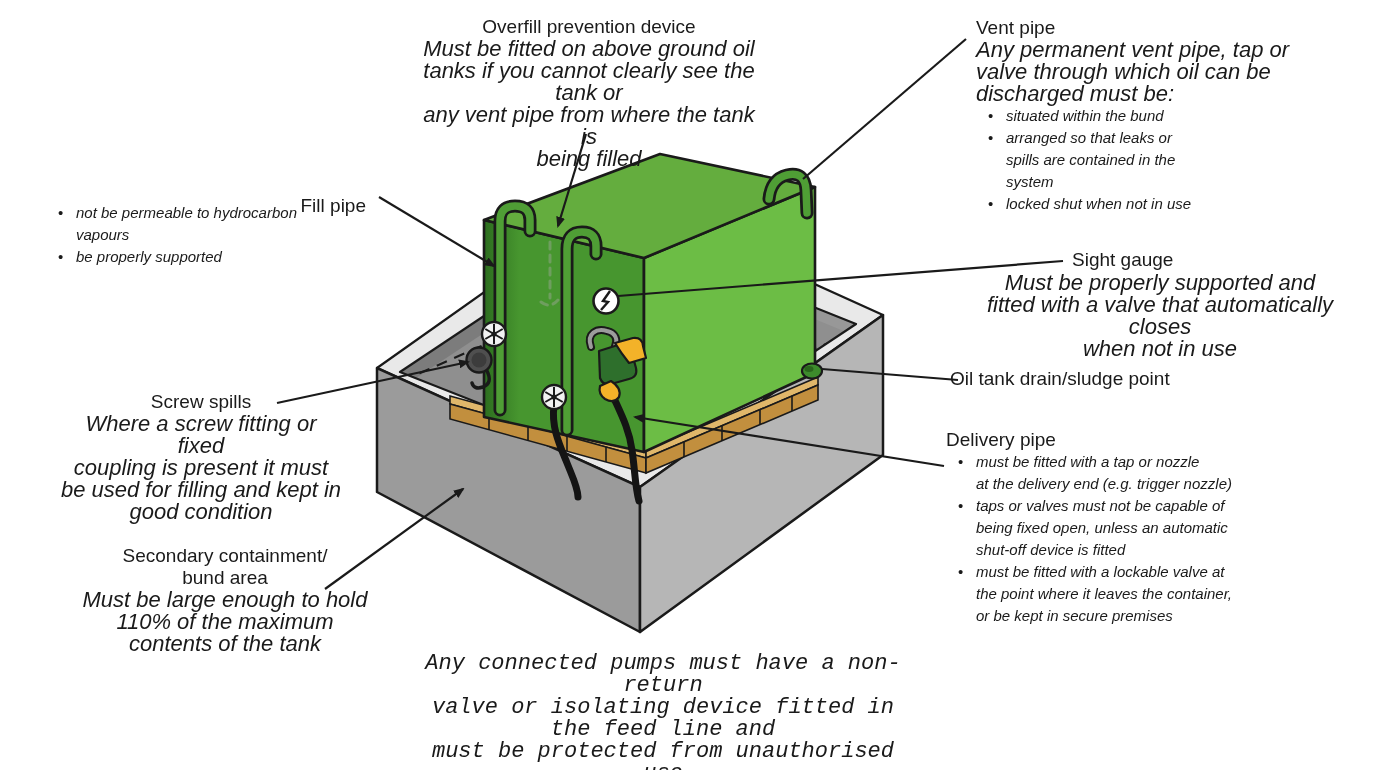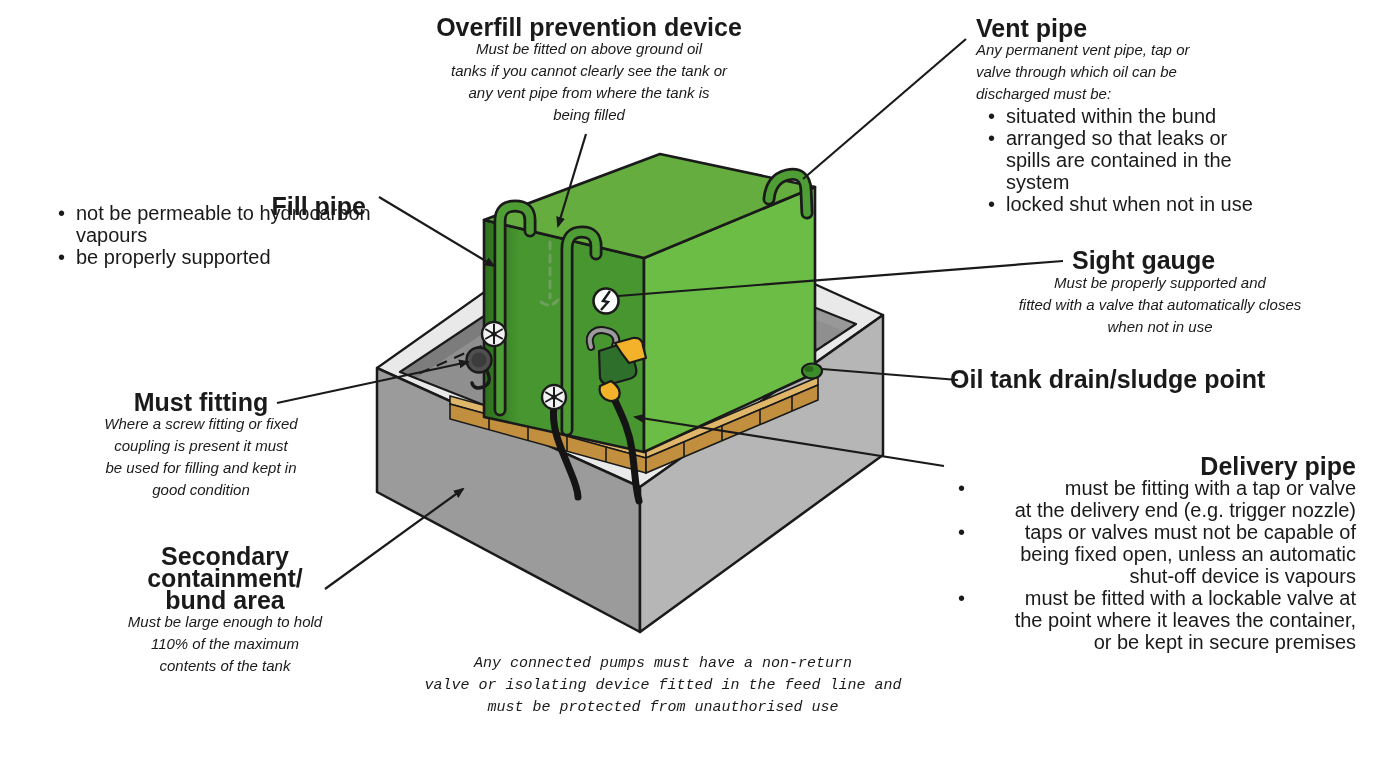--- a/index.html
+++ b/index.html
@@ -2,23 +2,23 @@
 <html><head>
 <meta charset="utf-8">
 <style>
   html,body{margin:0;padding:0;background:#ffffff;}
   .canvas{
     position:relative;width:1379px;height:770px;background:#ffffff;
     font-family:"Liberation Sans",sans-serif;color:#1a1a1a;overflow:hidden;
   }
   .canvas svg{position:absolute;left:0;top:0;}
   .label{position:absolute;}
-  .title{font-weight:bold;font-size:25px;line-height:22px;white-space:pre-line;}
-  .body{font-style:italic;font-size:15px;line-height:22px;white-space:pre-line;}
-  .bullet{font-size:20px;line-height:22px;white-space:pre-line;
+  .title{font-weight:normal;font-size:19px;line-height:22px;white-space:pre-line;}
+  .body{font-style:italic;font-size:22px;line-height:22px;white-space:pre-line;}
+  .bullet{font-style:italic;font-size:15px;line-height:22px;white-space:pre-line;
           position:relative;padding-left:30px;}
   .bullet::before{content:"\2022";position:absolute;left:12px;font-style:normal;}
   .center{text-align:center;}
   .right{text-align:right;margin-top:18px;}
 </style>
 </head>
 <body>
 
 <div class="canvas">
 
@@ -152,21 +152,21 @@
   <div class="label right" style="left:240px;top:177px;width:126px;">
     <div class="title">Fill pipe</div>
   </div>
   <div class="label" style="left:46px;top:202px;width:360px;">
     <div class="bullet">not be permeable to hydrocarbon
 vapours</div>
     <div class="bullet">be properly supported</div>
   </div>
 
   <div class="label center" style="left:60px;top:391px;width:282px;">
-    <div class="title">Must fitting</div>
+    <div class="title">Screw spills</div>
     <div class="body">Where a screw fitting or fixed
 coupling is present it must
 be used for filling and kept in
 good condition</div>
   </div>
 
   <div class="label center" style="left:80px;top:545px;width:290px;">
     <div class="title">Secondary containment/
 bund area</div>
     <div class="body">Must be large enough to hold
@@ -180,27 +180,27 @@
   <div class="label center" style="left:982px;top:272px;width:356px;">
     <div class="body">Must be properly supported and
 fitted with a valve that automatically closes
 when not in use</div>
   </div>
 
   <div class="label" style="left:938px;top:368px;margin-left:12px;">
     <div class="title">Oil tank drain/sludge point</div>
   </div>
 
-  <div class="label" style="left:946px;top:455px;width:410px;text-align:right;">
+  <div class="label" style="left:946px;top:429px;width:410px;">
     <div class="title">Delivery pipe</div>
-    <div class="bullet">must be fitting with a tap or valve
+    <div class="bullet">must be fitted with a tap or nozzle
 at the delivery end (e.g. trigger nozzle)</div>
     <div class="bullet">taps or valves must not be capable of
 being fixed open, unless an automatic
-shut-off device is vapours</div>
+shut-off device is fitted</div>
     <div class="bullet">must be fitted with a lockable valve at
 the point where it leaves the container,
 or be kept in secure premises</div>
   </div>
 
   <div class="label center" style="left:413px;top:653px;width:500px;font-family:Liberation Mono, monospace;">
     <div class="body">Any connected pumps must have a non-return
 valve or isolating device fitted in the feed line and
 must be protected from unauthorised use</div>
   </div>

